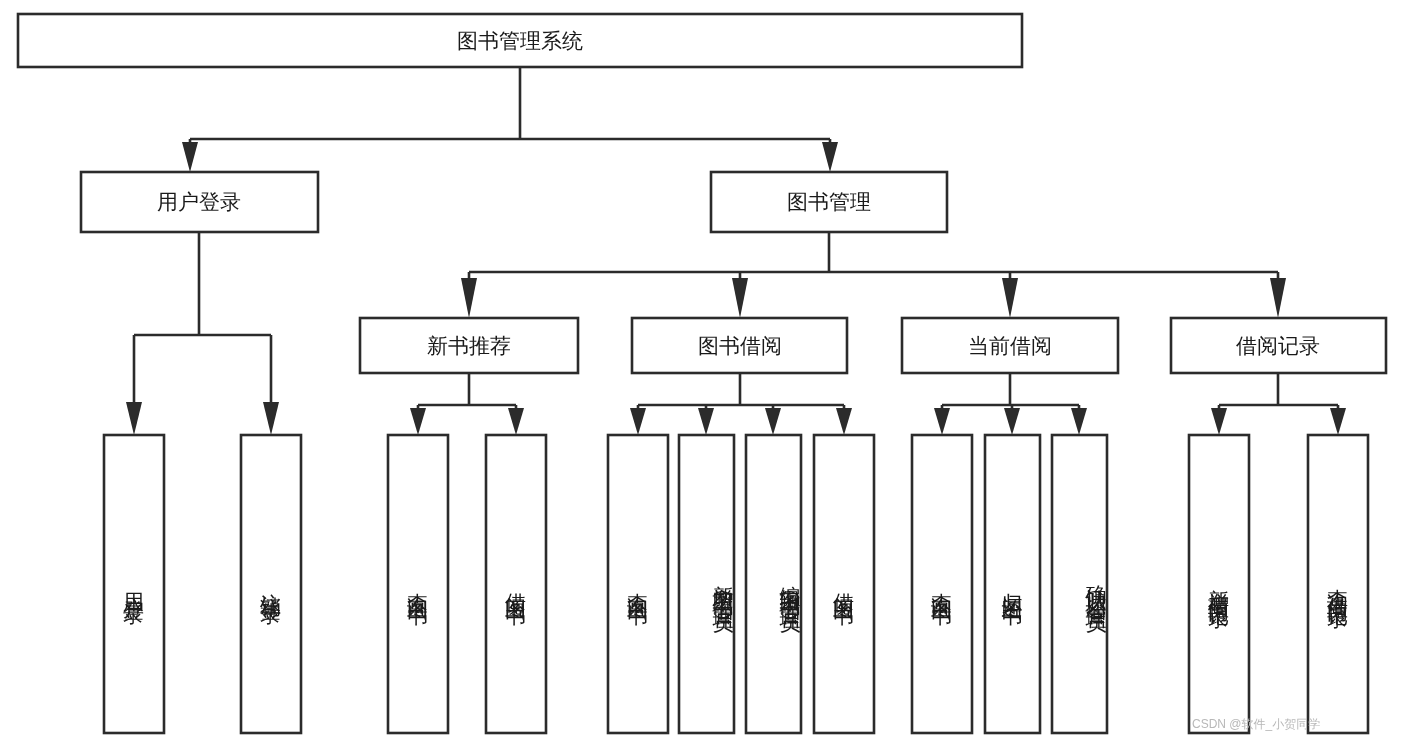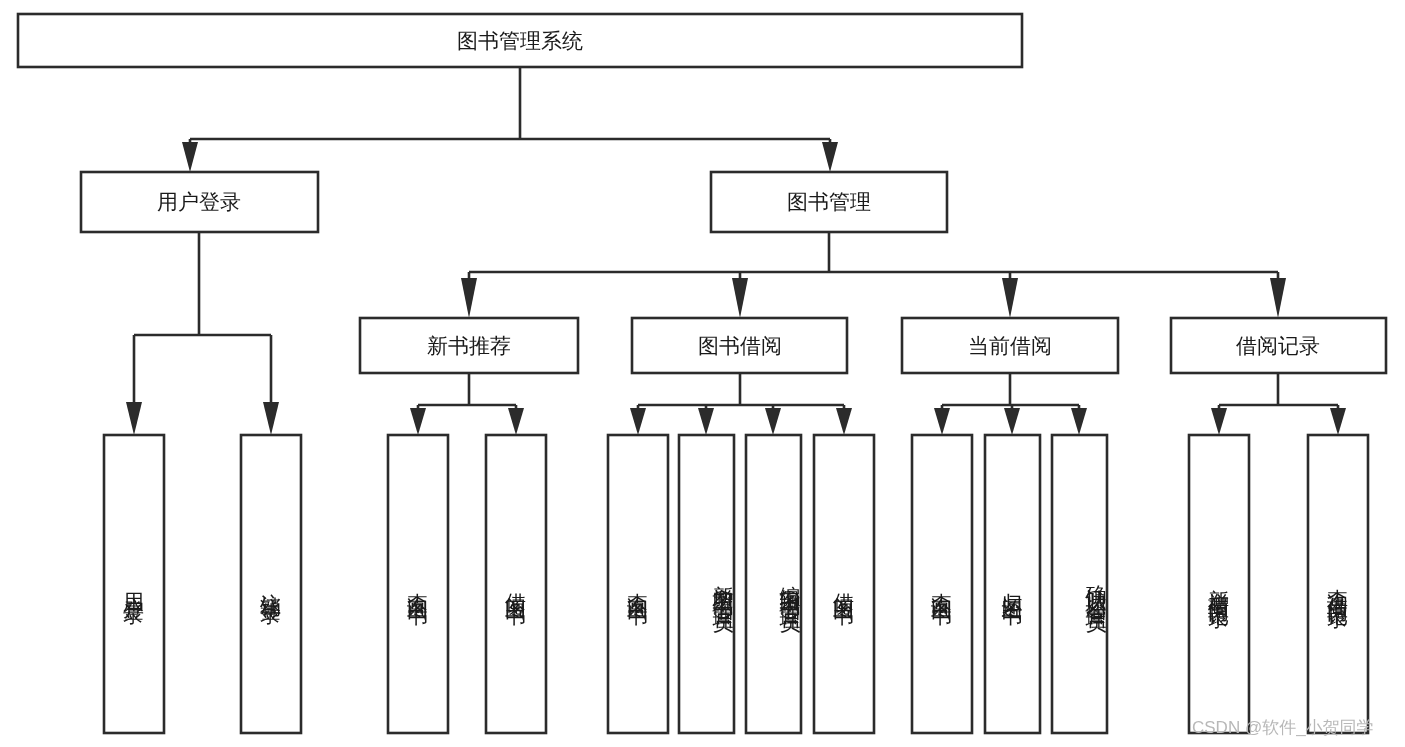--- a/index.html
+++ b/index.html
@@ -43,21 +43,21 @@
   .node-label-h {
     font-family: "Liberation Sans", "DejaVu Sans", sans-serif;
     font-size: 21px;
     fill: #1a1a1a;
     text-anchor: middle;
     dominant-baseline: middle;
   }
   .watermark {
     position: absolute;
     font-family: "Liberation Sans", "DejaVu Sans", sans-serif;
-    font-size: 17px;
+    font-size: 12px;
     color: #b8b8b8;
     white-space: nowrap;
     user-select: none;
   }
 </style>
 </head>
 <body>
 
 <div id="diagram-root">
 

